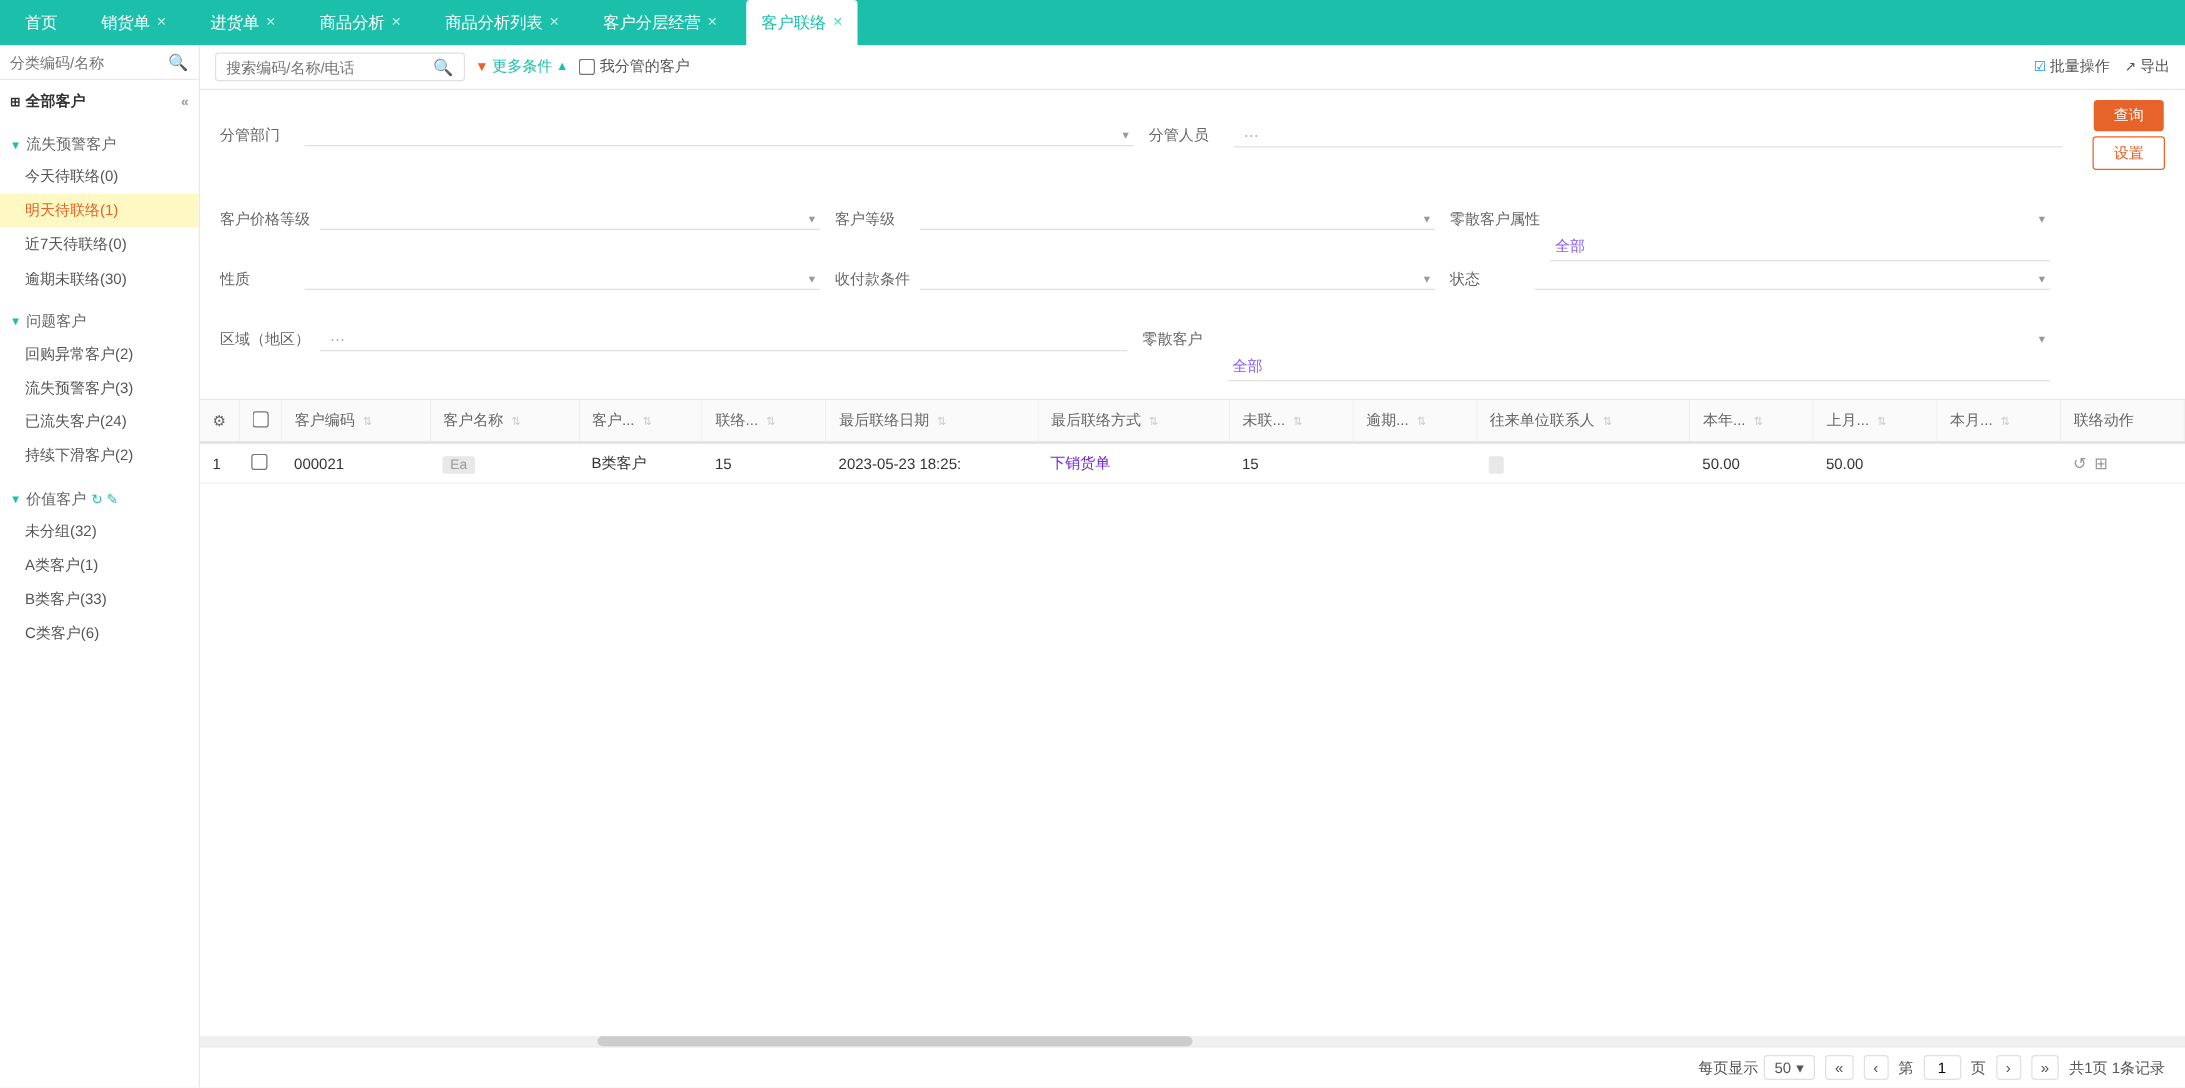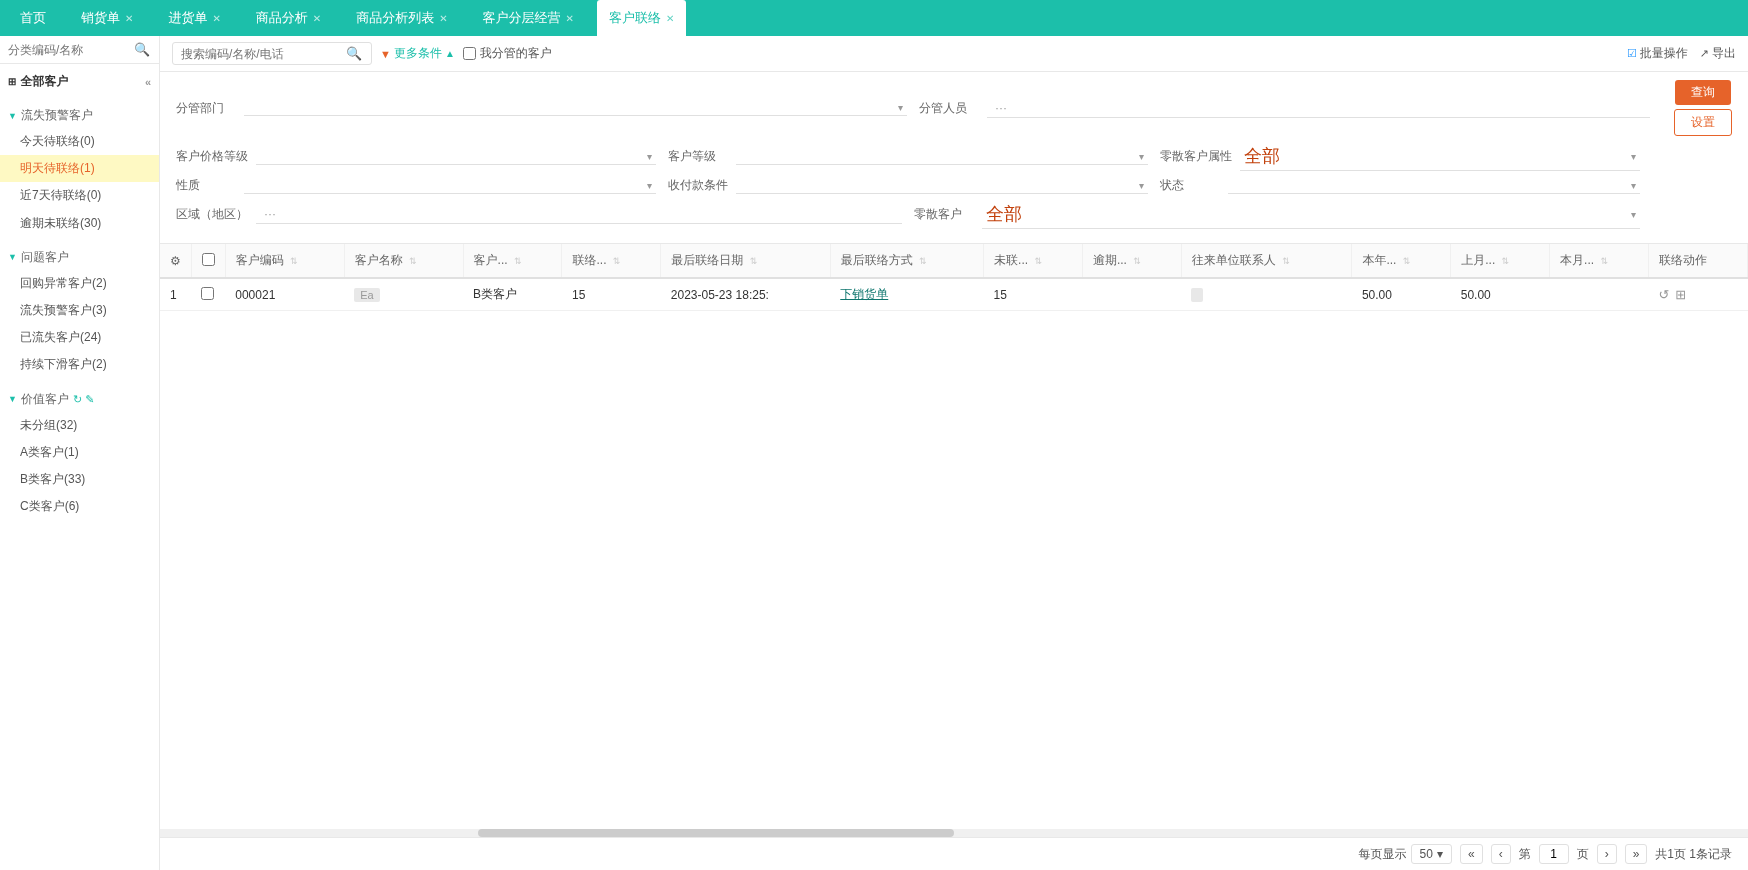--- a/index.html
+++ b/index.html
@@ -229,22 +229,23 @@
     .filter-select .chevron {
       margin-left: auto;
       font-size: 10px;
       color: #999;
     }
     .filter-select-text {
       font-size: 12px;
       color: #999;
     }
     .filter-select-value {
-      font-size: 18px;
-      color: #c2410c;
+      font-size: 12px;
+      color: #8b5cf6;
+      margin-top: 45px;
     }
     .filter-dots {
       color: #999;
       font-size: 12px;
       margin-left: 4px;
     }
     .filter-actions {
       display: flex;
       flex-direction: column;
       gap: 4px;
@@ -303,23 +304,22 @@
     }
     tbody tr {
       border-bottom: 1px solid #f0f0f0;
     }
     tbody td {
       padding: 7px 10px;
       color: #333;
       white-space: nowrap;
     }
     .link-text {
-      color: #0f766e;
-      cursor: pointer;
-      text-decoration: underline;
+      color: #6d28d9;
+      cursor: pointer;
       text-align: right;
     }
     .action-icons {
       display: flex;
       gap: 6px;
       color: #999;
       font-size: 13px;
     }
     .action-icons span {
       cursor: pointer;

